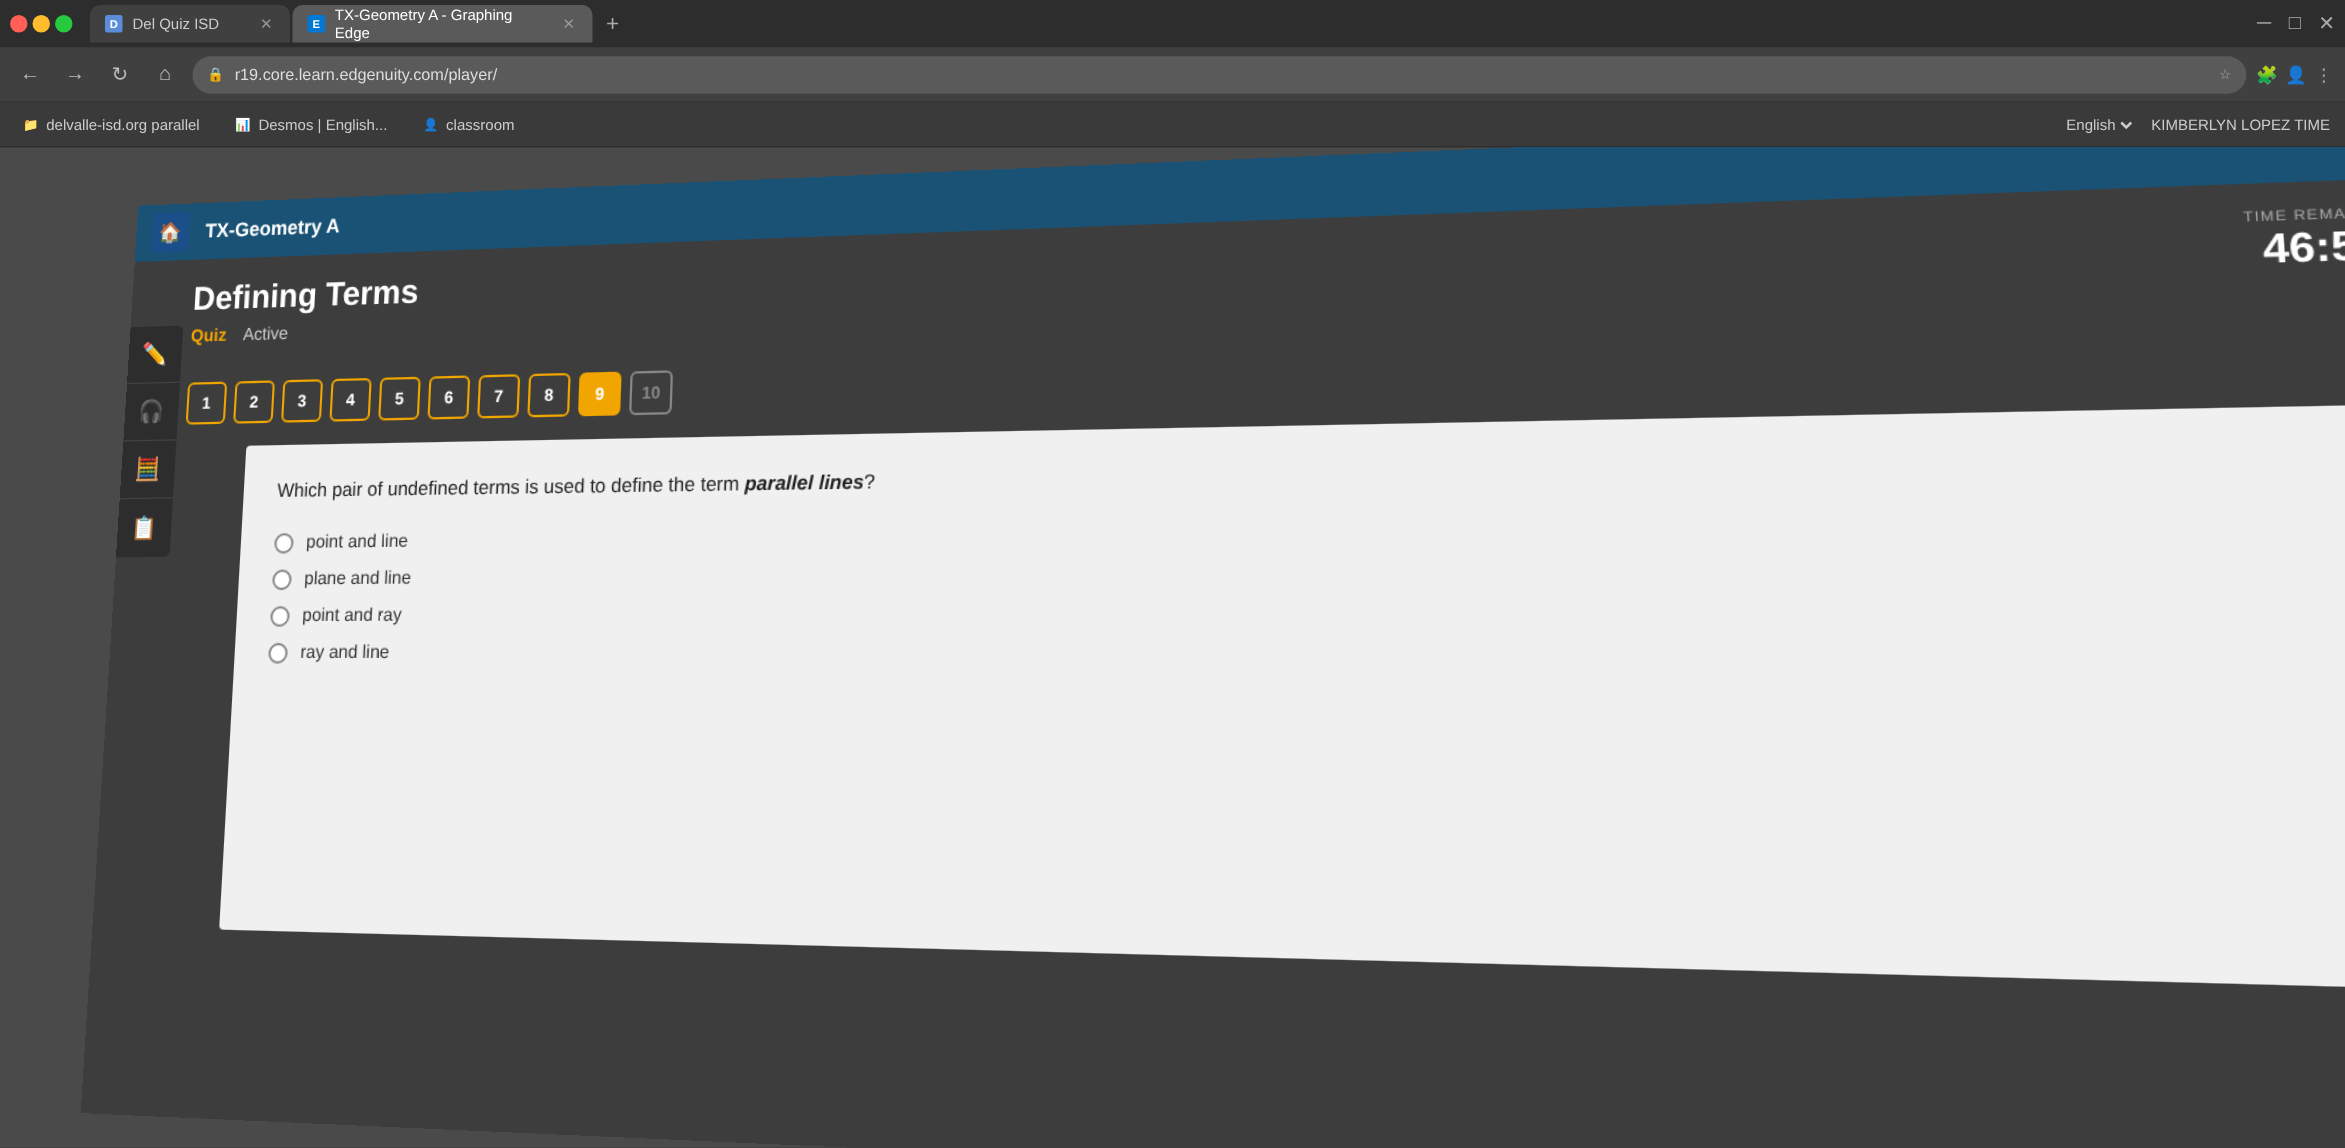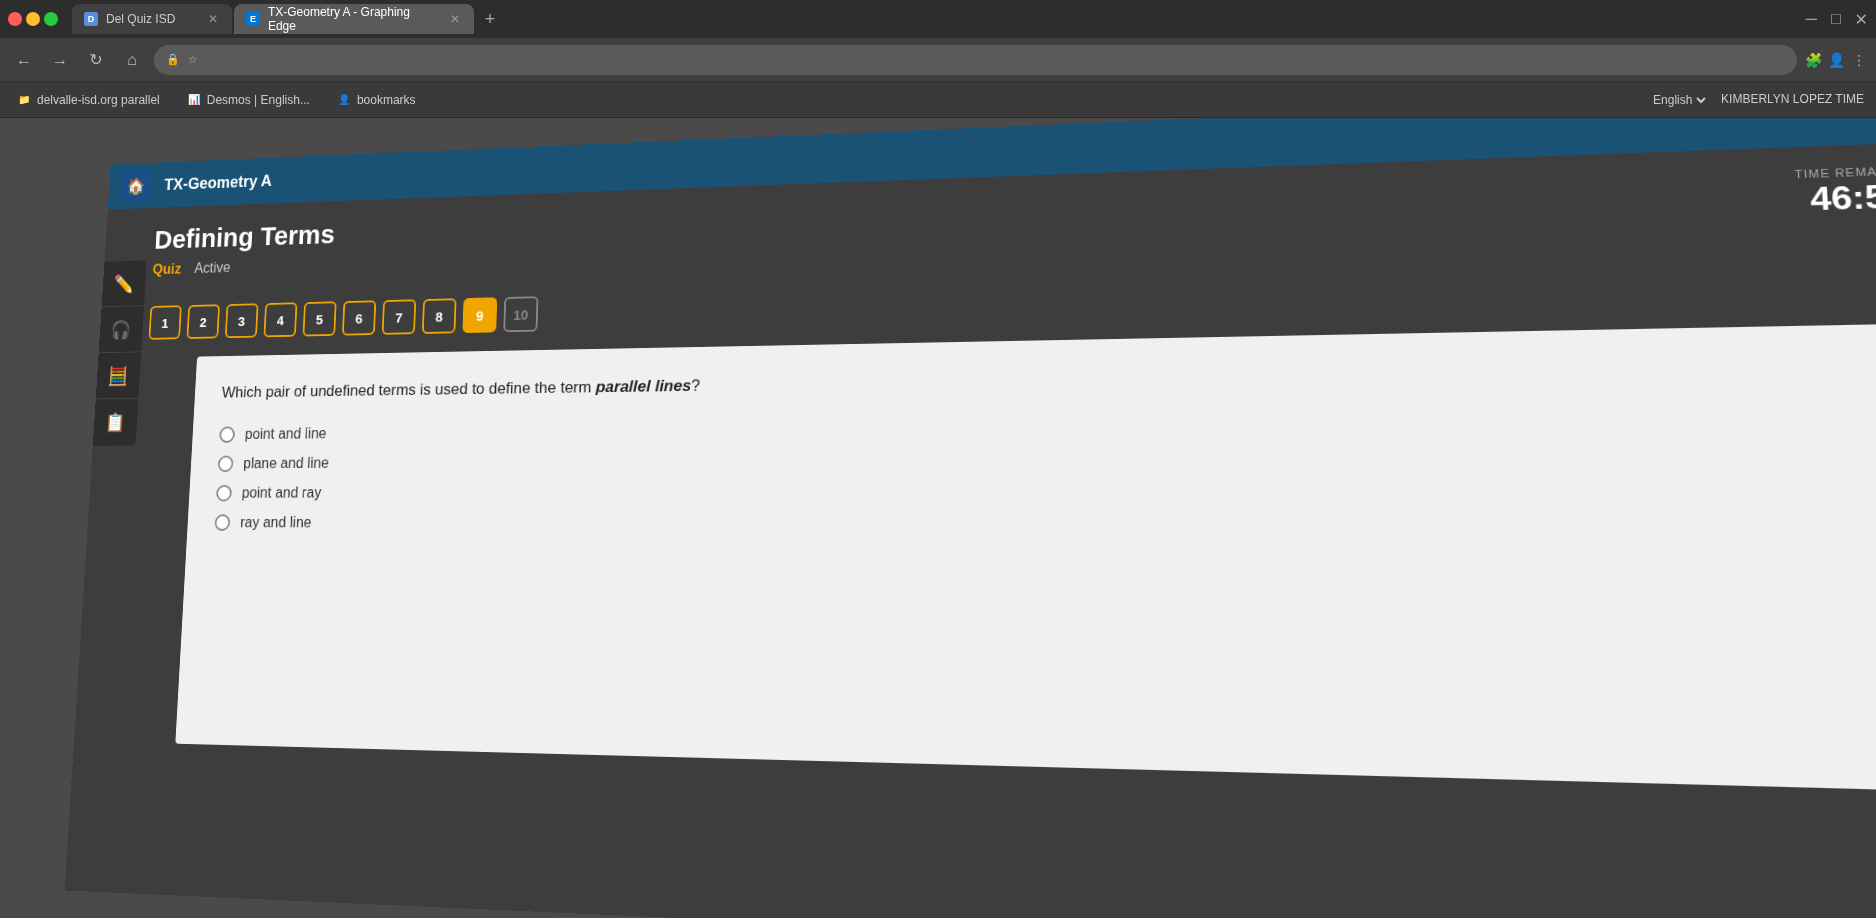--- a/index.html
+++ b/index.html
@@ -172,20 +172,21 @@
       width: 14px;
       height: 14px;
       display: flex;
       align-items: center;
       justify-content: center;
       font-size: 10px;
     }
     .user-section {
       margin-left: auto;
       display: flex;
+      align-items: center;
       gap: 12px;
       color: #ccc;
       font-size: 12px;
     }
     .lang-select {
       background: none;
       border: none;
       color: #ccc;
       font-size: 12px;
       cursor: pointer;
@@ -436,41 +437,42 @@
     </div>
   </div>
 
   <div class="nav-bar">
     <button class="nav-btn">←</button>
     <button class="nav-btn">→</button>
     <button class="nav-btn">↻</button>
     <button class="nav-btn">⌂</button>
     <div class="address-bar">
       <span class="address-bar-icon">🔒</span>
+      <span class="address-bar-url">r19.core.learn.edgenuity.com/player/</span>
       <span class="address-bar-icon">☆</span>
     </div>
     <div style="display:flex;gap:6px;align-items:center;">
       <span style="color:#aaa;font-size:14px;">🧩</span>
       <span style="color:#aaa;font-size:14px;">👤</span>
       <span style="color:#aaa;font-size:14px;">⋮</span>
     </div>
   </div>
 
   <div class="bookmarks-bar">
     <div class="bookmark-item">
       <span class="bookmark-favicon">📁</span>
       <span>delvalle-isd.org parallel</span>
     </div>
     <div class="bookmark-item">
       <span class="bookmark-favicon" style="color:#00a86b;">📊</span>
       <span>Desmos | English...</span>
     </div>
     <div class="bookmark-item">
       <span class="bookmark-favicon" style="color:#4a90d9;">👤</span>
-      <span>bookmarks</span>
+      <span>classroom</span>
     </div>
     <div class="user-section">
       <select class="lang-select">
         <option>English</option>
       </select>
       <span>KIMBERLYN LOPEZ TIME</span>
     </div>
   </div>
 
   <div class="page-content">

